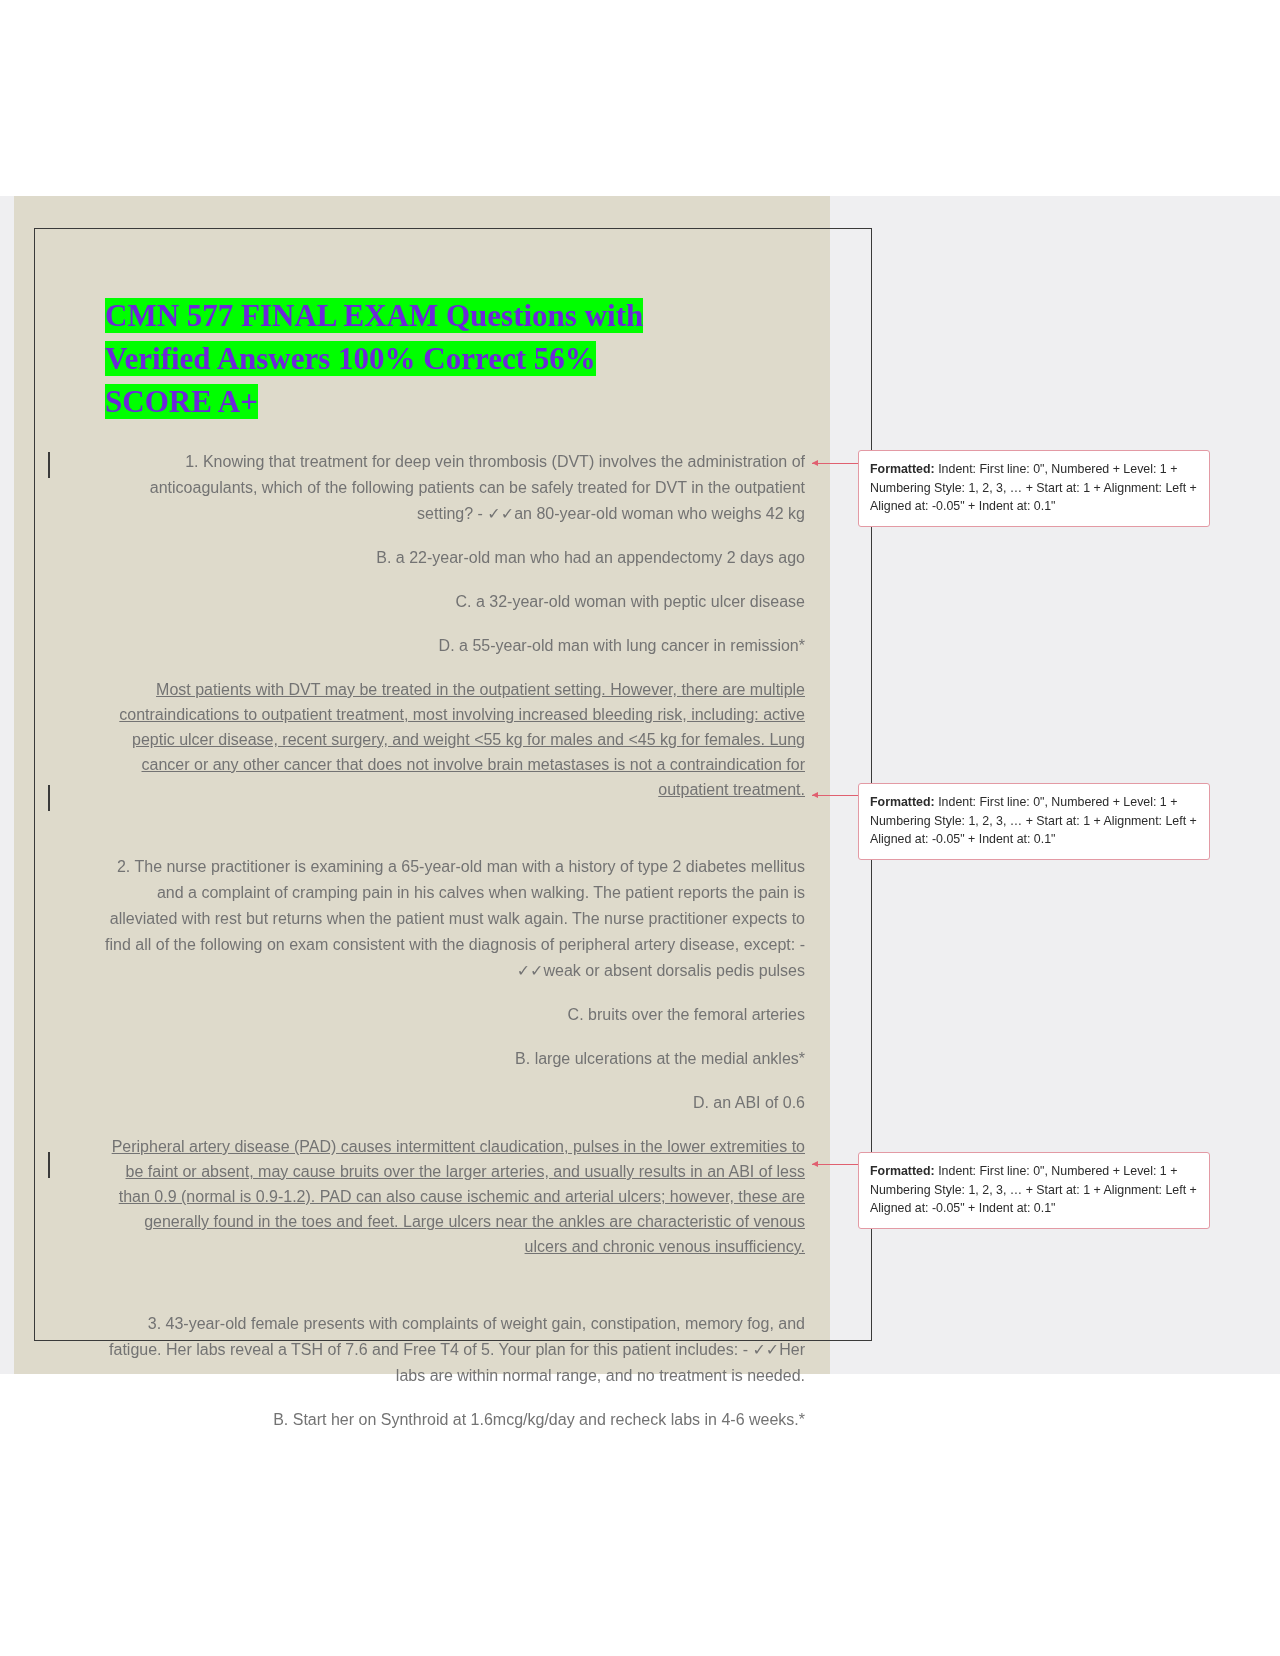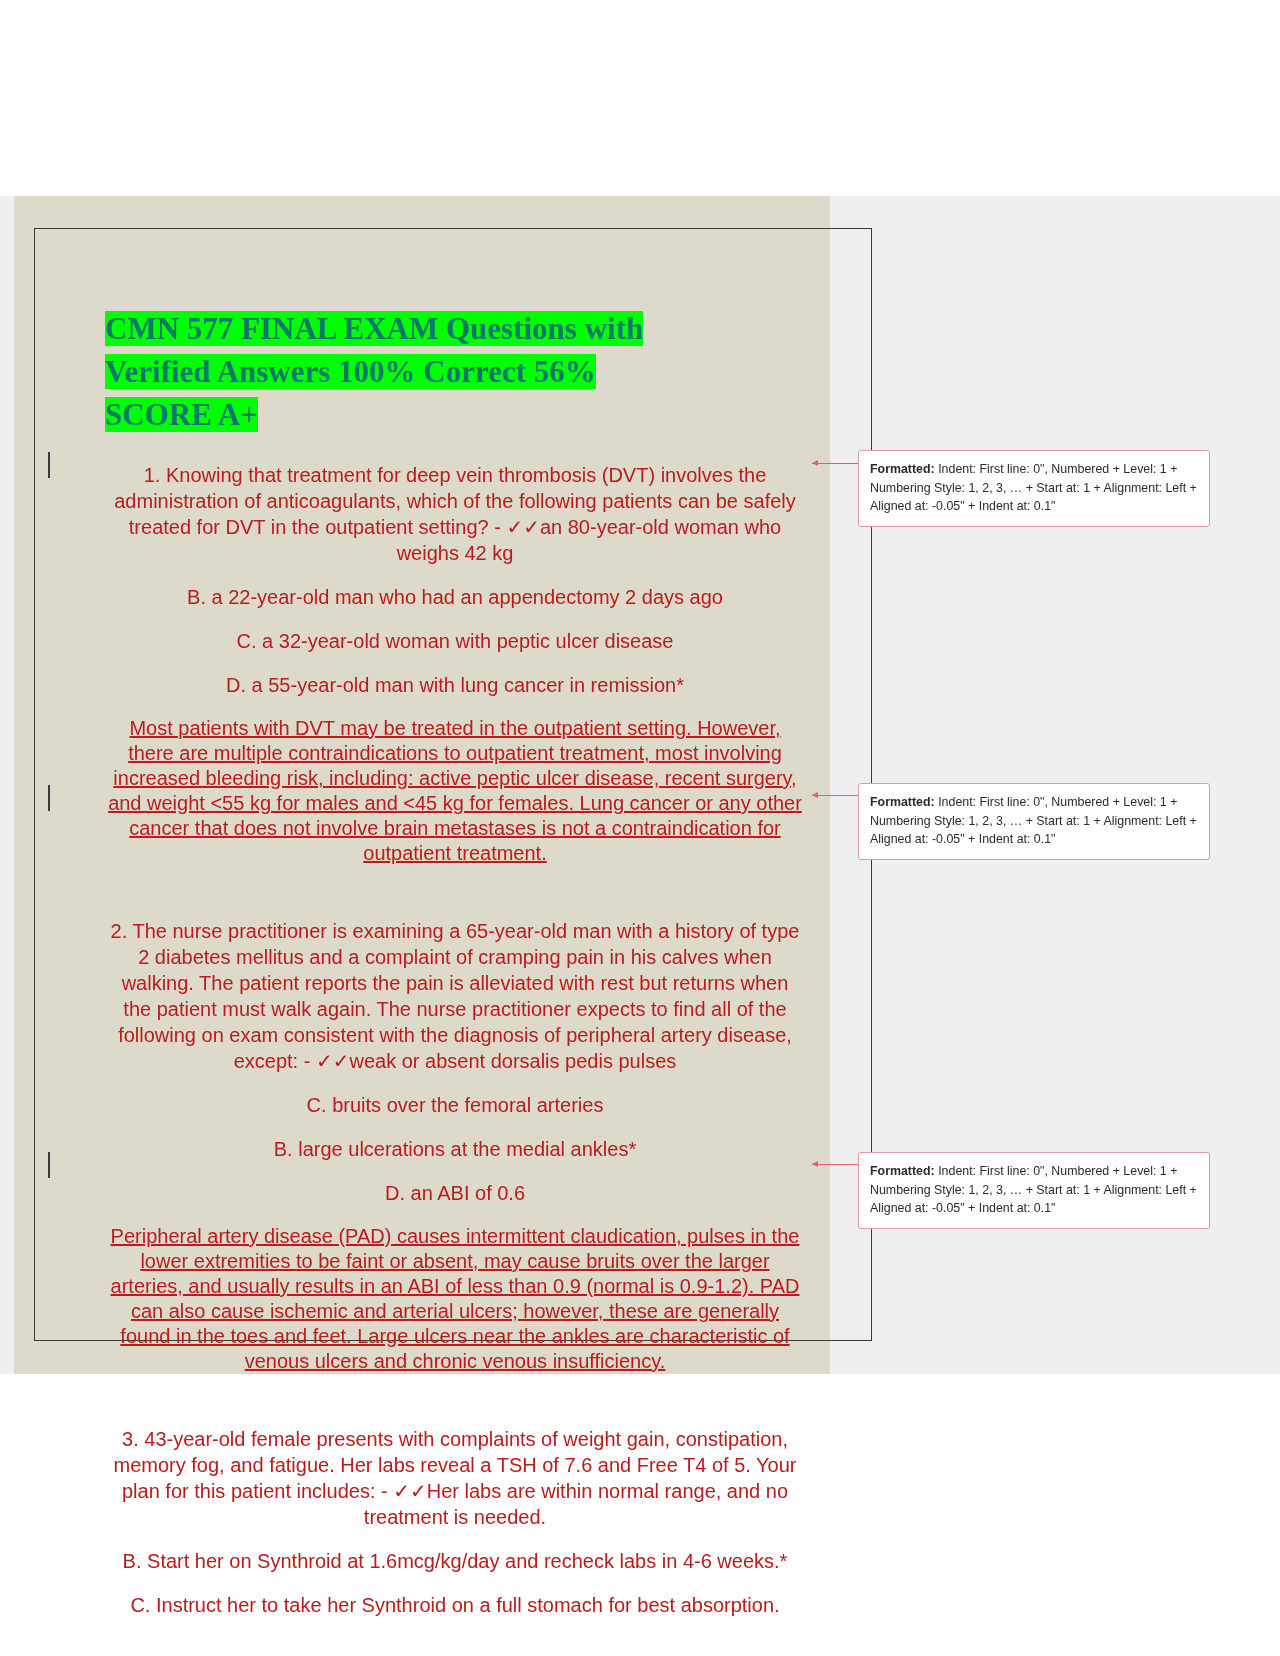--- a/index.html
+++ b/index.html
@@ -47,35 +47,35 @@
     left: 105px;
     top: 290px;
     width: 700px;
   }
 
   .doc-title {
     font-family: "Liberation Serif", serif;
     font-size: 31px;
     line-height: 43px;
     font-weight: bold;
-    color: #0f766e;
-    margin: 17px 0 26px 0;
+    color: #6d28d9;
+    margin: 4px 0 26px 0;
   }
   .doc-title span.hl {
     background: #00ff00;
     box-decoration-break: clone;
     -webkit-box-decoration-break: clone;
   }
 
   p.para {
-    font-size: 20px;
+    font-size: 16px;
     line-height: 26px;
-    color: #b91c1c;
+    color: #737373;
     margin: 0 0 18px 0;
-    text-align: center;
+    text-align: right;
   }
   p.block {
     margin-bottom: 18px;
     line-height: 25px;
     text-decoration: underline;
   }
   .gap { height: 34px; }
 
   
   .changebar {
@@ -146,21 +146,20 @@
   <p class="para">2. The nurse practitioner is examining a 65-year-old man with a history of type 2 diabetes mellitus and a complaint of cramping pain in his calves when walking. The patient reports the pain is alleviated with rest but returns when the patient must walk again. The nurse practitioner expects to find all of the following on exam consistent with the diagnosis of peripheral artery disease, except: - ✓✓weak or absent dorsalis pedis pulses</p>
   <p class="para">C. bruits over the femoral arteries</p>
   <p class="para">B. large ulcerations at the medial ankles*</p>
   <p class="para">D. an ABI of 0.6</p>
   <p class="para block">Peripheral artery disease (PAD) causes intermittent claudication, pulses in the lower extremities to be faint or absent, may cause bruits over the larger arteries, and usually results in an ABI of less than 0.9 (normal is 0.9-1.2). PAD can also cause ischemic and arterial ulcers; however, these are generally found in the toes and feet. Large ulcers near the ankles are characteristic of venous ulcers and chronic venous insufficiency.</p>
 
   <div class="gap"></div>
 
   <p class="para">3. 43-year-old female presents with complaints of weight gain, constipation, memory fog, and fatigue. Her labs reveal a TSH of 7.6 and Free T4 of 5. Your plan for this patient includes: - ✓✓Her labs are within normal range, and no treatment is needed.</p>
   <p class="para">B. Start her on Synthroid at 1.6mcg/kg/day and recheck labs in 4-6 weeks.*</p>
-  <p class="para">C. Instruct her to take her Synthroid on a full stomach for best absorption.</p>
 
 </div>
 
 <div class="leader" style="left:812px; top:463px; width:46px;"></div>
 <div class="leader" style="left:812px; top:795px; width:46px;"></div>
 <div class="leader" style="left:812px; top:1164px; width:46px;"></div>
 
 <div class="balloon" style="top:450px;">
   <b>Formatted:</b><span> Indent: First line:  0", Numbered + Level: 1 + Numbering Style: 1, 2, 3, … + Start at: 1 + Alignment: Left + Aligned at:  -0.05" + Indent at:  0.1"</span>
 </div>

